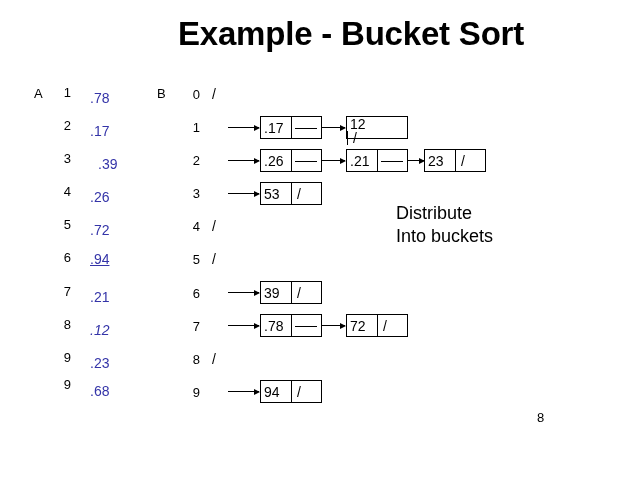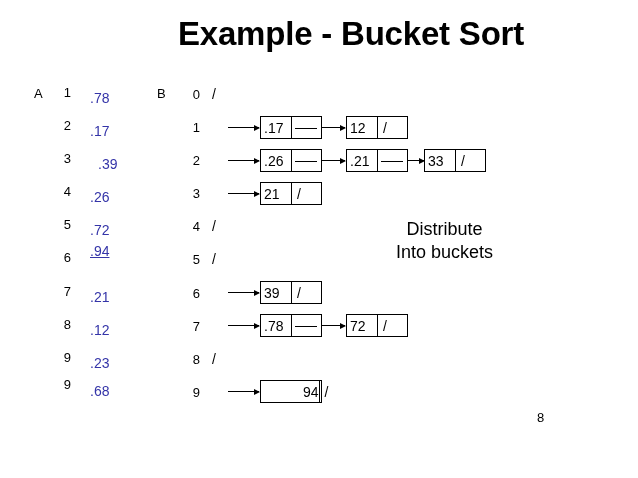--- a/index.html
+++ b/index.html
@@ -163,23 +163,23 @@
   <div class="abs idx" style="left:55px; top:285px; width:16px;">7</div>
   <div class="abs idx" style="left:55px; top:318px; width:16px;">8</div>
   <div class="abs idx" style="left:55px; top:351px; width:16px;">9</div>
   <div class="abs idx" style="left:51px; top:378px; width:20px;">9</div>
 
   <div class="abs aval" style="left:90px; top:91px;">.78</div>
   <div class="abs aval" style="left:90px; top:124px;">.17</div>
   <div class="abs aval" style="left:98px; top:157px;">.39</div>
   <div class="abs aval" style="left:90px; top:190px;">.26</div>
   <div class="abs aval" style="left:90px; top:223px;">.72</div>
-  <div class="abs aval" style="left:90px; top:244px;text-decoration:underline;">.94</div>
+  <div class="abs aval" style="left:90px; top:252px;text-decoration:underline;">.94</div>
   <div class="abs aval" style="left:90px; top:290px;">.21</div>
-  <div class="abs aval" style="left:90px; top:323px;">.12</div>
+  <div class="abs aval" style="left:90px; top:323px;font-style:italic;">.12</div>
   <div class="abs aval" style="left:90px; top:356px;">.23</div>
   <div class="abs aval" style="left:90px; top:384px;">.68</div>
 
   <div class="abs arr-letter" style="left:157px; top:87px;">B</div>
 
   <div class="abs idx" style="left:186px; top:88px; width:14px;">0</div>
   <div class="abs idx" style="left:186px; top:121px; width:14px;">1</div>
   <div class="abs idx" style="left:186px; top:154px; width:14px;">2</div>
   <div class="abs idx" style="left:186px; top:187px; width:14px;">3</div>
   <div class="abs idx" style="left:186px; top:220px; width:14px;">4</div>
@@ -193,44 +193,44 @@
   <div class="abs nullslash" style="left:212px; top:219px;">/</div>
   <div class="abs nullslash" style="left:212px; top:252px;">/</div>
   <div class="abs nullslash" style="left:212px; top:352px;">/</div>
 
   <div class="arrow" style="left:228px; top:127px; width:31px;"></div>
   <div class="node" style="left:260px; top:116px;">
     <div class="cell cell-data">.17</div>
     <div class="cell cell-ptr has-link"></div>
   </div>
   <div class="arrow" style="left:322px; top:127px; width:23px;"></div>
-  <div class="node" style="left:346px; top:116px;">
+  <div class="node" style="left:346px; top:116px;flex-direction:column;">
     <div class="cell cell-data">12</div>
     <div class="cell cell-ptr">/</div>
   </div>
 
   <div class="arrow" style="left:228px; top:160px; width:31px;"></div>
   <div class="node" style="left:260px; top:149px;">
     <div class="cell cell-data">.26</div>
     <div class="cell cell-ptr has-link"></div>
   </div>
   <div class="arrow" style="left:322px; top:160px; width:23px;"></div>
   <div class="node" style="left:346px; top:149px;">
     <div class="cell cell-data">.21</div>
     <div class="cell cell-ptr has-link"></div>
   </div>
   <div class="arrow" style="left:408px; top:160px; width:16px;"></div>
   <div class="node" style="left:424px; top:149px;">
-    <div class="cell cell-data">33</div>
+    <div class="cell cell-data">23</div>
     <div class="cell cell-ptr">/</div>
   </div>
 
   <div class="arrow" style="left:228px; top:193px; width:31px;"></div>
   <div class="node" style="left:260px; top:182px;">
-    <div class="cell cell-data">21</div>
+    <div class="cell cell-data">53</div>
     <div class="cell cell-ptr">/</div>
   </div>
 
   <div class="arrow" style="left:228px; top:292px; width:31px;"></div>
   <div class="node" style="left:260px; top:281px;">
     <div class="cell cell-data">39</div>
     <div class="cell cell-ptr">/</div>
   </div>
 
   <div class="arrow" style="left:228px; top:325px; width:31px;"></div>
@@ -238,23 +238,23 @@
     <div class="cell cell-data">.78</div>
     <div class="cell cell-ptr has-link"></div>
   </div>
   <div class="arrow" style="left:322px; top:325px; width:23px;"></div>
   <div class="node" style="left:346px; top:314px;align-items:flex-end;">
     <div class="cell cell-data">72</div>
     <div class="cell cell-ptr">/</div>
   </div>
 
   <div class="arrow" style="left:228px; top:391px; width:31px;"></div>
-  <div class="node" style="left:260px; top:380px;padding-left:39px;">
+  <div class="node" style="left:260px; top:380px;">
     <div class="cell cell-data">94</div>
     <div class="cell cell-ptr">/</div>
   </div>
 
-  <div class="annotation" style="left:396px; top:218px;text-align:center;">Distribute
+  <div class="annotation" style="left:396px; top:202px;">Distribute
 Into buckets</div>
 
   <div class="page-number" style="left:537px; top:411px;">8</div>
 
 </div>
 
 </body></html>

